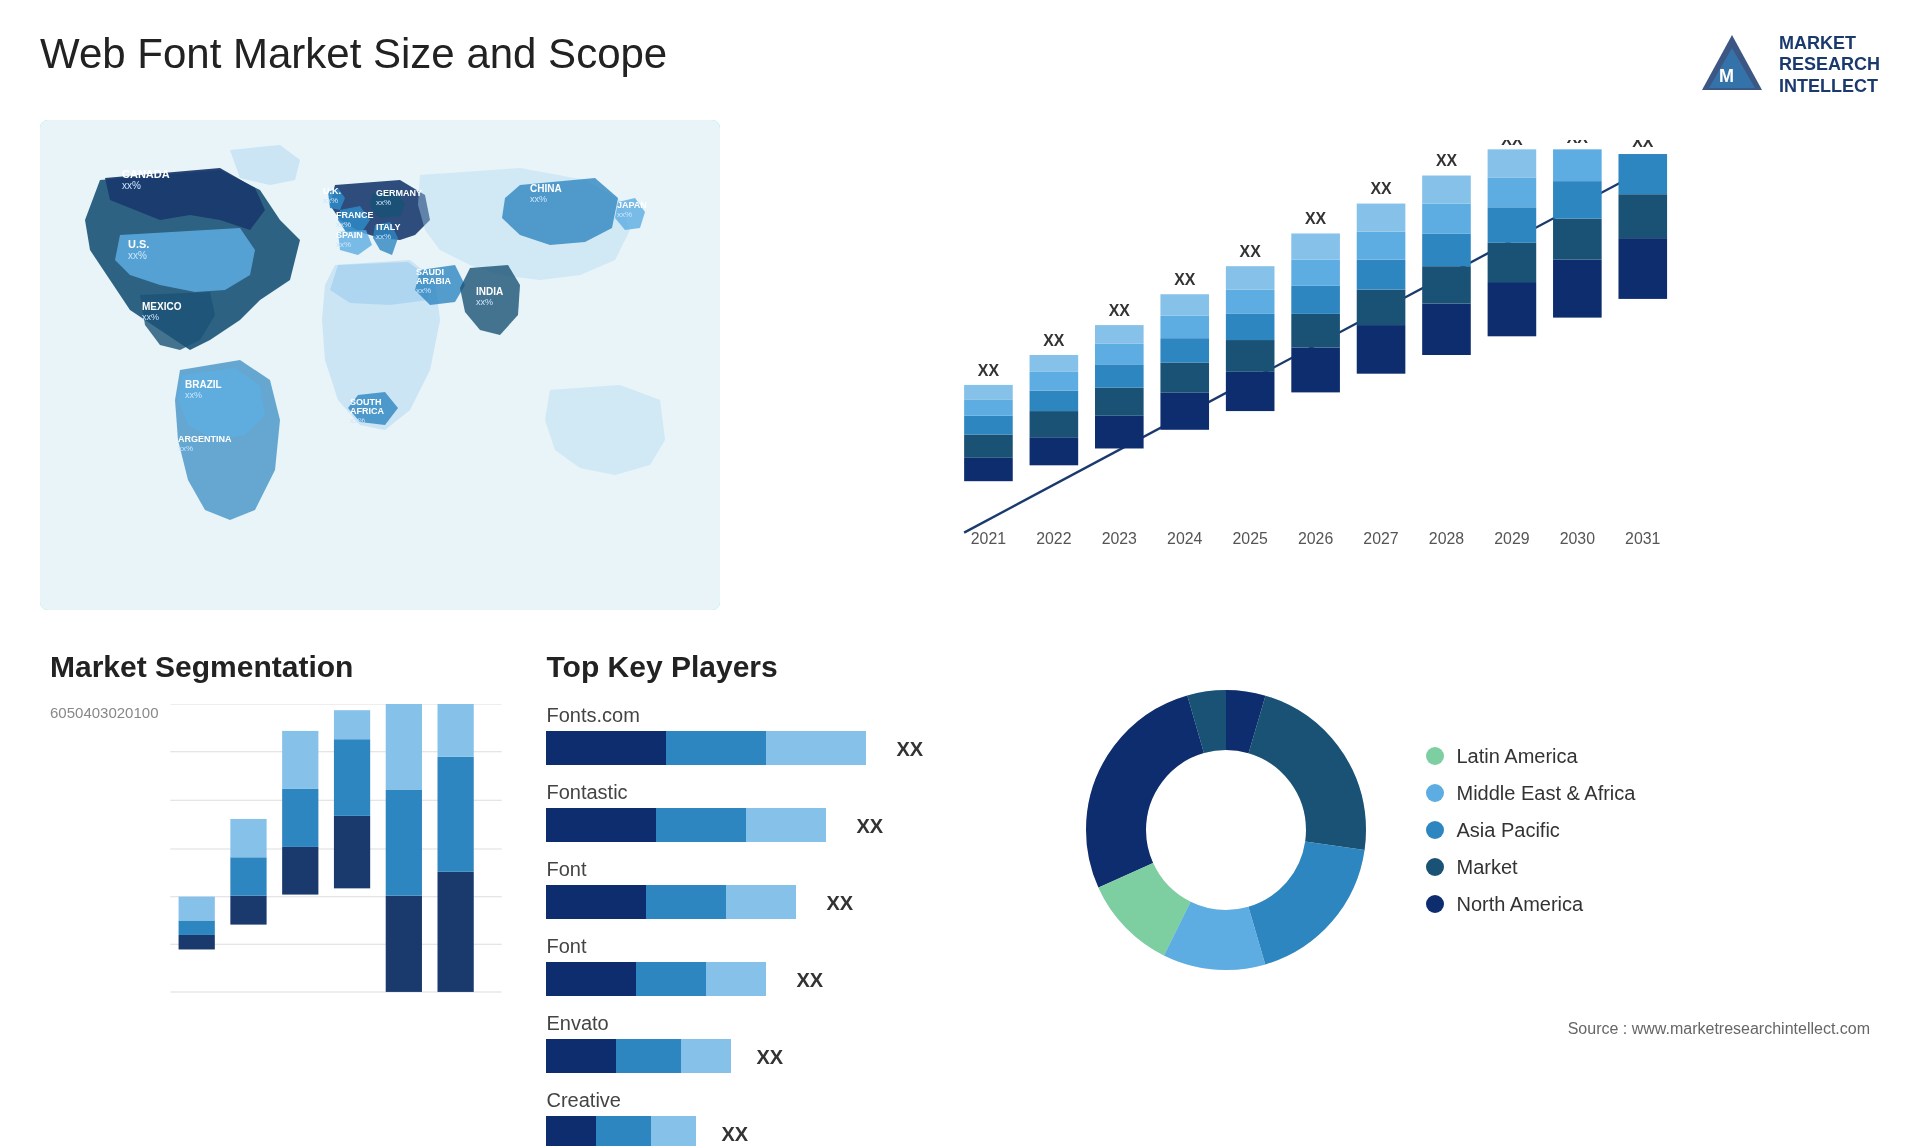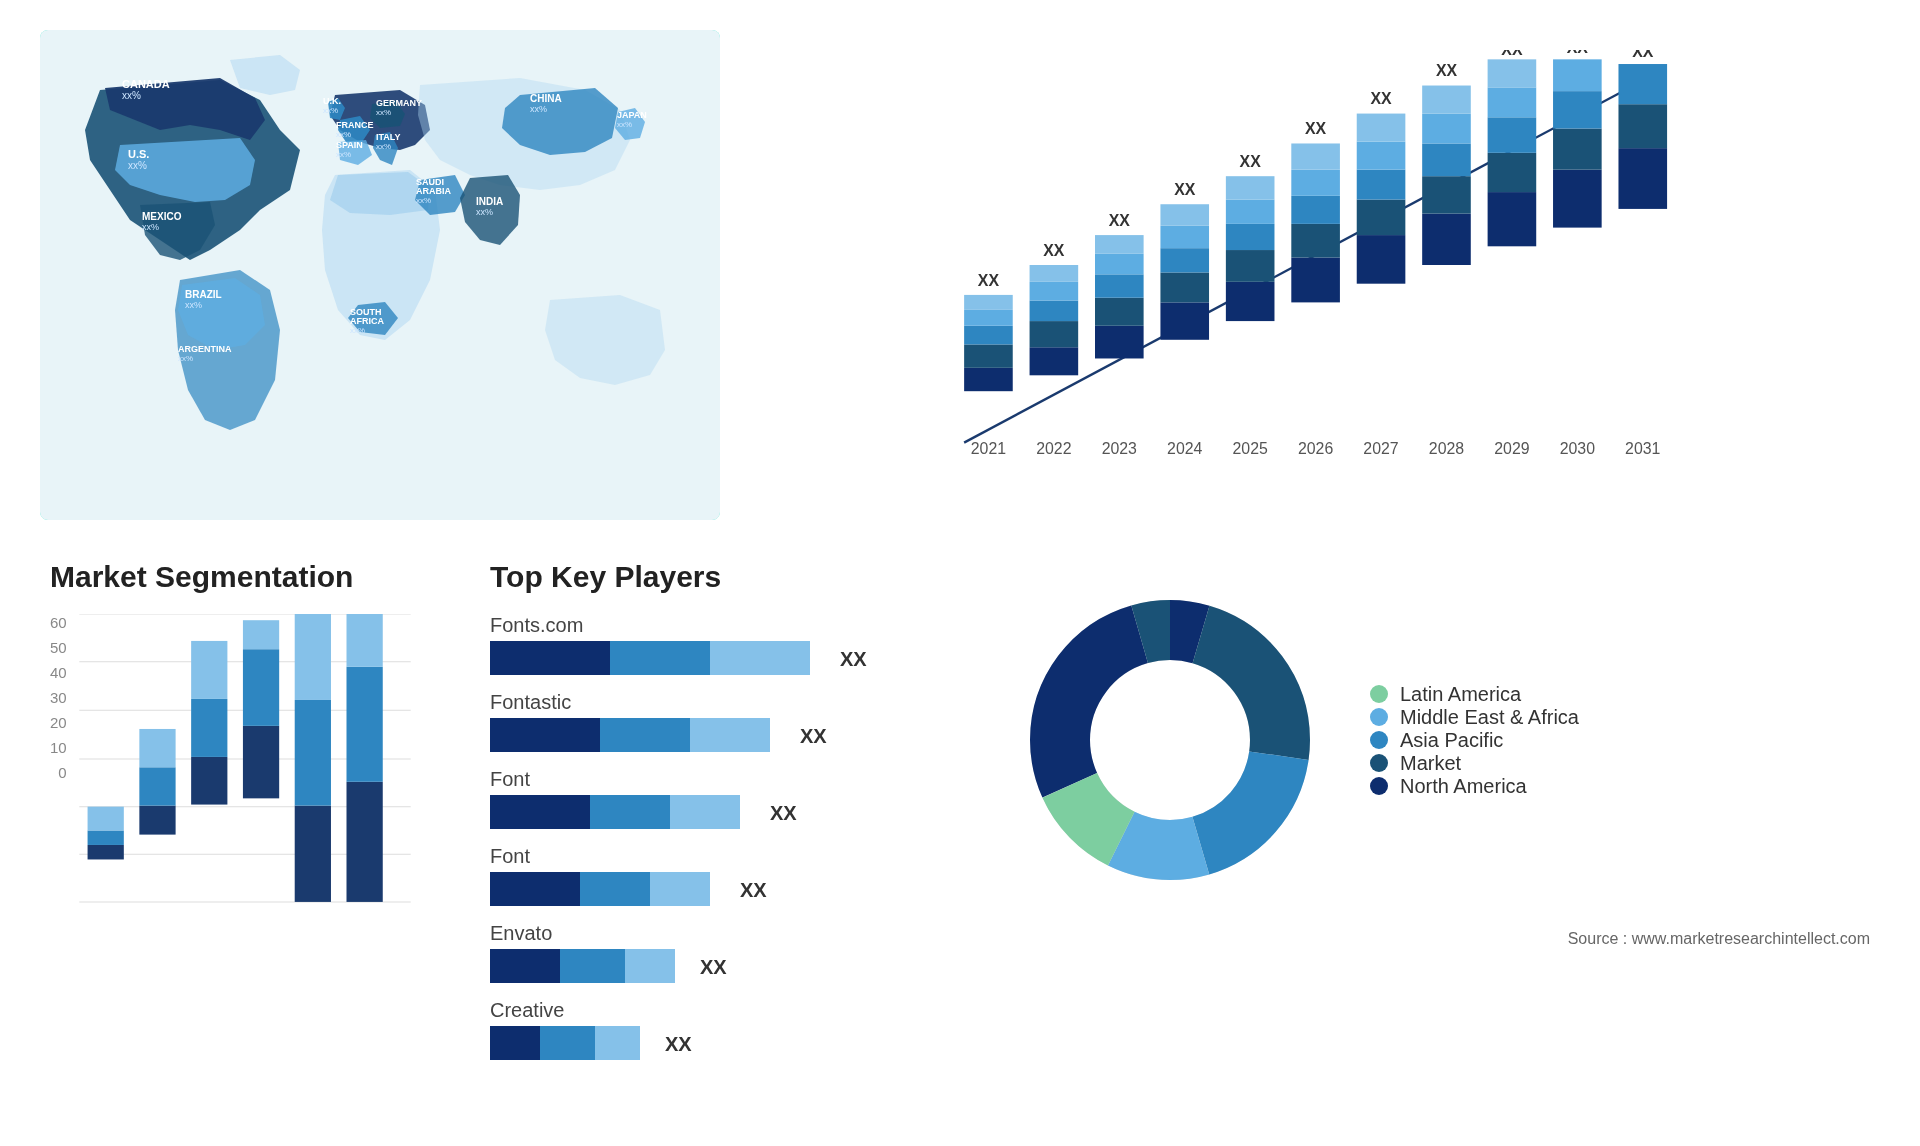--- a/index.html
+++ b/index.html
@@ -154,21 +154,21 @@
       gap: 40px;
       margin-top: 20px;
     }
     .donut-chart {
       width: 320px;
       height: 320px;
     }
     .regional-legend {
       display: flex;
       flex-direction: column;
-      gap: 0;
+      gap: 14px;
     }
     .regional-legend-item {
       display: flex;
       align-items: center;
       gap: 12px;
       font-size: 20px;
       color: #333;
     }
     .region-dot {
       width: 18px;
@@ -182,39 +182,53 @@
       text-align: right;
     }
 
     
     .world-map-svg {
       width: 100%;
       height: 100%;
     }
     .seg-y-axis {
       display: flex;
-      flex-direction: column;
+      flex-direction: row;
       justify-content: flex-start;
       height: 100%;
       padding: 0 8px 20px 0;
       font-size: 15px;
       color: #888;
       text-align: right;
-      gap: 8px;
     }
     .seg-chart-wrapper {
       display: flex;
       height: 290px;
     }
   </style>
 </head>
 <body>
 
 <div class="page-container">
 
+  <div class="header">
+    <h1 class="page-title">Web Font Market Size and Scope</h1>
+    <div class="logo-container">
+      <svg class="logo-icon" viewBox="0 0 70 70">
+        <polygon points="35,5 65,60 5,60" fill="#1a3a6e" opacity="0.85"></polygon>
+        <polygon points="35,18 58,58 12,58" fill="#2e86c1" opacity="0.6"></polygon>
+        <text x="22" y="52" font-size="18" fill="white" font-weight="bold">M</text>
+      </svg>
+      <div class="logo-text">
+        <span>MARKET</span>
+        <span>RESEARCH</span>
+        <span class="intellect">INTELLECT</span>
+      </div>
+    </div>
+  </div>
 
   <div class="top-section">
 
     <div class="map-container">
       <svg viewBox="0 0 680 490" class="world-map-svg">
 
         <rect width="680" height="490" fill="#e8f4f8"></rect>
 
         <path d="M 60 60 L 180 50 L 220 70 L 240 100 L 260 120 L 250 160 L 220 180 L 200 200 L 170 220 L 150 230 L 120 210 L 90 190 L 70 160 L 50 130 L 45 100 Z" fill="#1a5276" opacity="0.9"></path>
 

